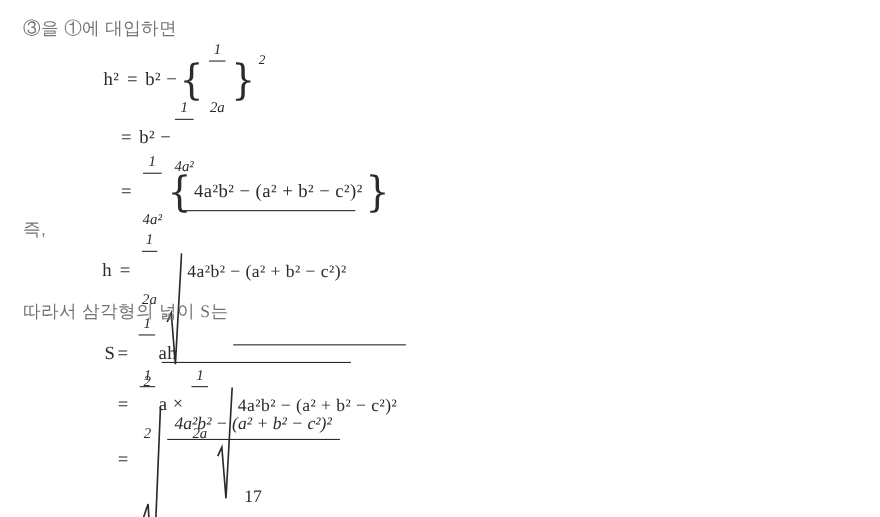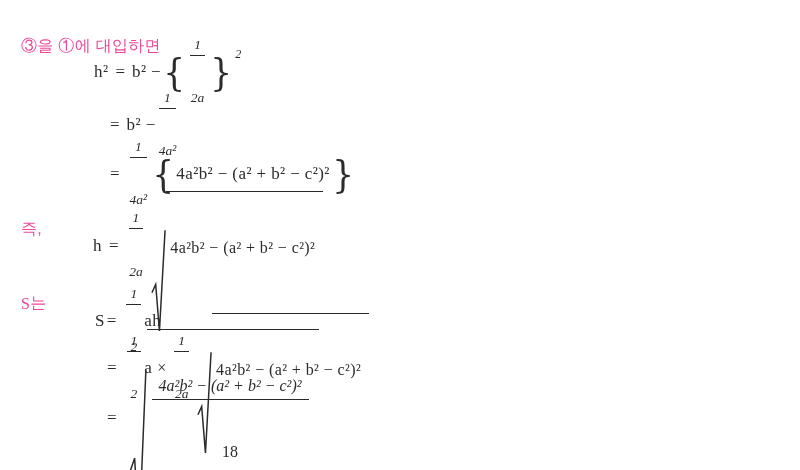--- a/index.html
+++ b/index.html
@@ -4,21 +4,21 @@
 <style>
   html,body{margin:0;padding:0;}
   body{
     width:800px;height:470px;background:#ffffff;color:#2b2b2b;
     position:relative;overflow:hidden;
     font-family:"Liberation Serif", serif;
   }
   .line{position:absolute;display:flex;align-items:center;white-space:pre;}
   .ko{
     font-family:"Liberation Sans", sans-serif;
-    font-size:16px;letter-spacing:0.3px;color:#ec4899;margin-top:20px;
+    font-size:16px;letter-spacing:0.3px;color:#737373;
   }
   .m{
     font-family:"Liberation Serif", serif;
     font-size:17px;letter-spacing:0.4px;
   }
   .rel{font-style:normal;font-family:"Liberation Serif", serif;font-size:17px;margin:0 7px;}
   .op{font-style:normal;font-family:"Liberation Serif", serif;font-size:16px;margin:0 5px;}
   .frac{display:inline-block;text-align:center;font-family:"Liberation Serif", serif;
         font-style:italic;font-size:13.5px;line-height:1.25;vertical-align:middle;margin:0 3px;}
   .frac .num{display:block;border-bottom:1.3px solid #2b2b2b;padding:0 4px 1px 4px;}
@@ -94,20 +94,21 @@
         <path d="M1 24 L5 21 L9 38 L15 1.2" fill="none" stroke="#2b2b2b" stroke-width="1.5" vector-effect="non-scaling-stroke"></path>
       </svg>
     </span>
     <span class="radicand">
       <span class="m" style="font-size:16px;">4a²b² − (a² + b² − c²)²</span>
     </span>
   </span>
 </div>
 
 <div class="line ko" style="top:273px;left:21px;">
+  <span>따라서 삼각형의 넓이 </span>
   <span class="m" style="font-size:16px;">S</span>
   <span>는</span>
 </div>
 
 <div class="line" style="top:301px;left:95px;height:40px;">
   <span class="m">S</span>
   <span class="rel" style="margin-left:2px;">=</span>
   <span class="frac">
     <span class="num">1</span>
     <span class="den">2</span>
@@ -143,17 +144,17 @@
   <span class="rel" style="margin-left:0;">=</span>
   <span class="sqrt tall">
     <span class="sign">
       <svg viewBox="0 0 16 40" preserveAspectRatio="none" aria-hidden="true">
         <path d="M1 24 L5 21 L9 38 L15 1.2" fill="none" stroke="#2b2b2b" stroke-width="1.5" vector-effect="non-scaling-stroke"></path>
       </svg>
     </span>
     <span class="radicand">
       <span class="frac big" style="margin:0;">
         <span class="num">4a²b² − (a² + b² − c²)²</span>
-        <span class="den" style="font-style:normal;">18</span>
+        <span class="den" style="font-style:normal;">17</span>
       </span>
     </span>
   </span>
 </div>
 
 </body></html>

